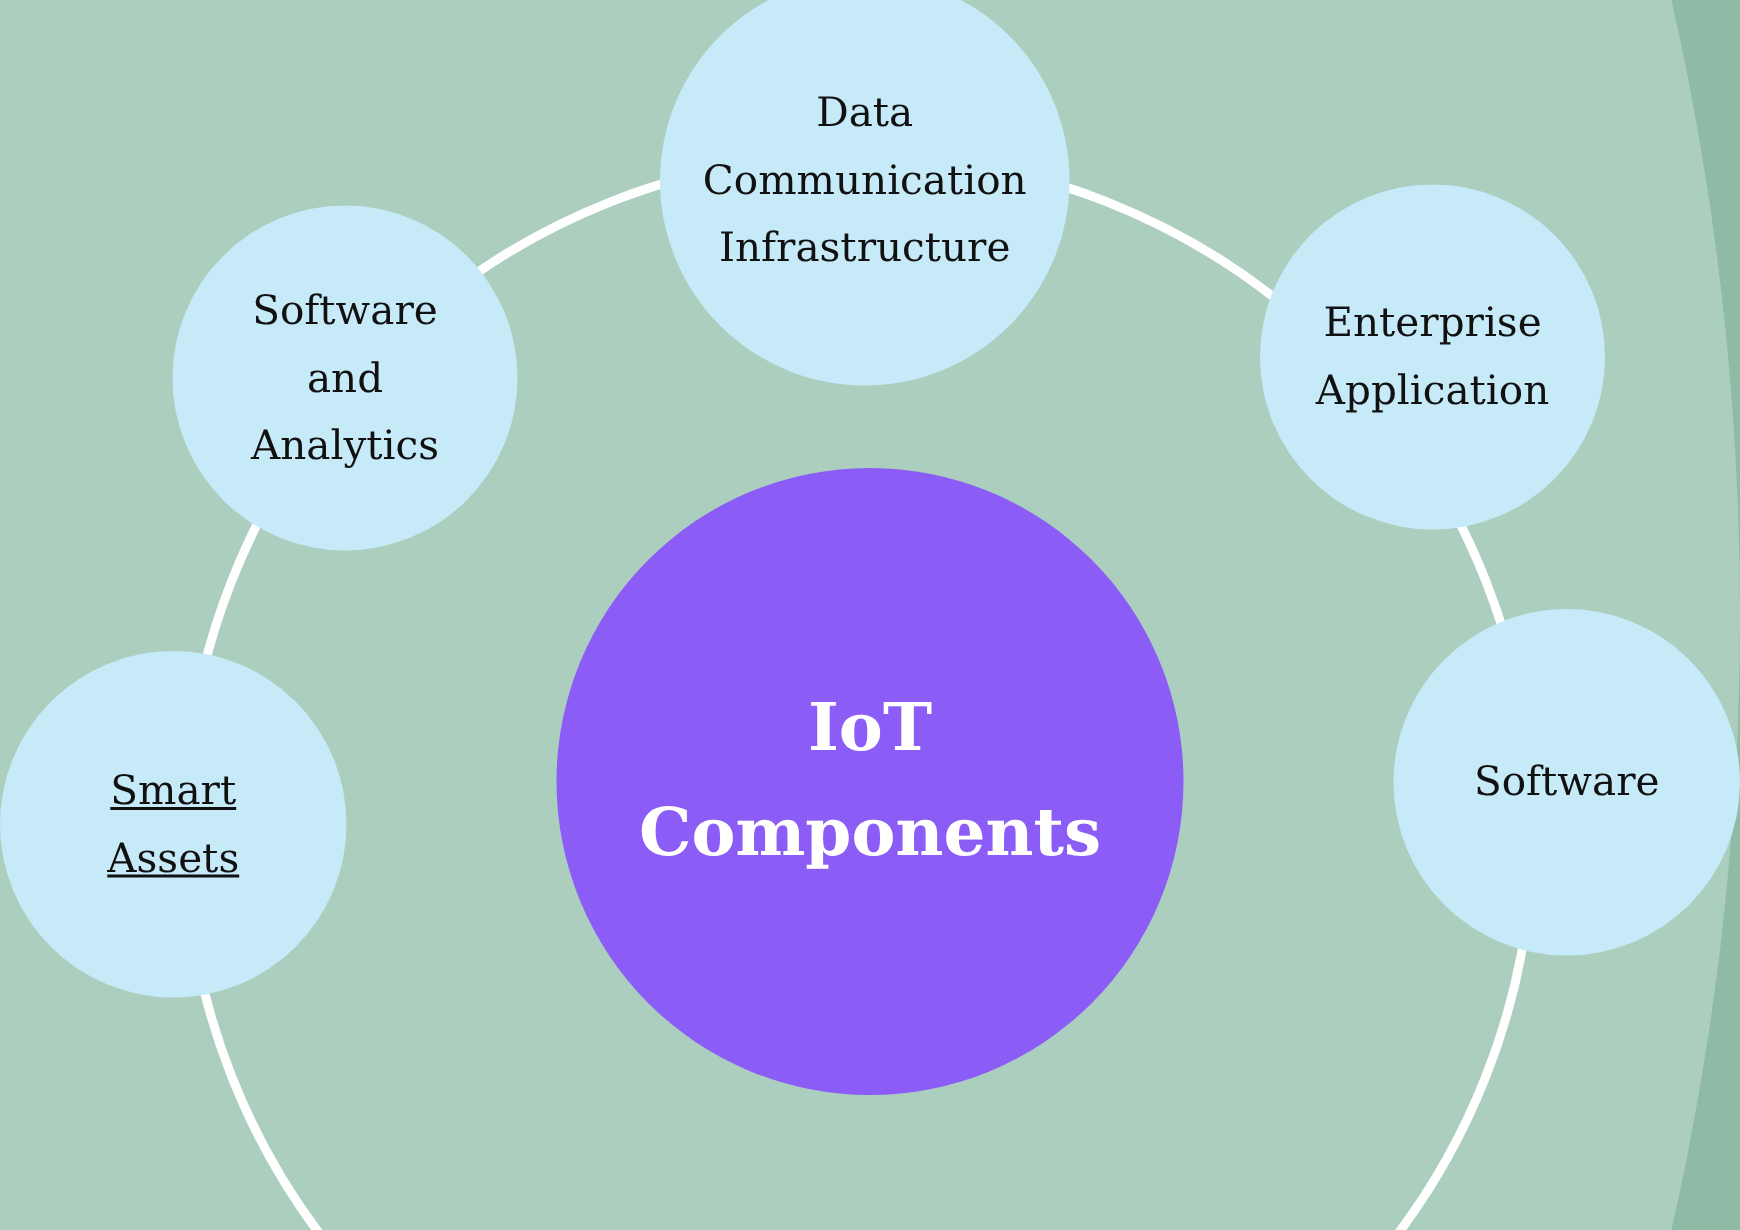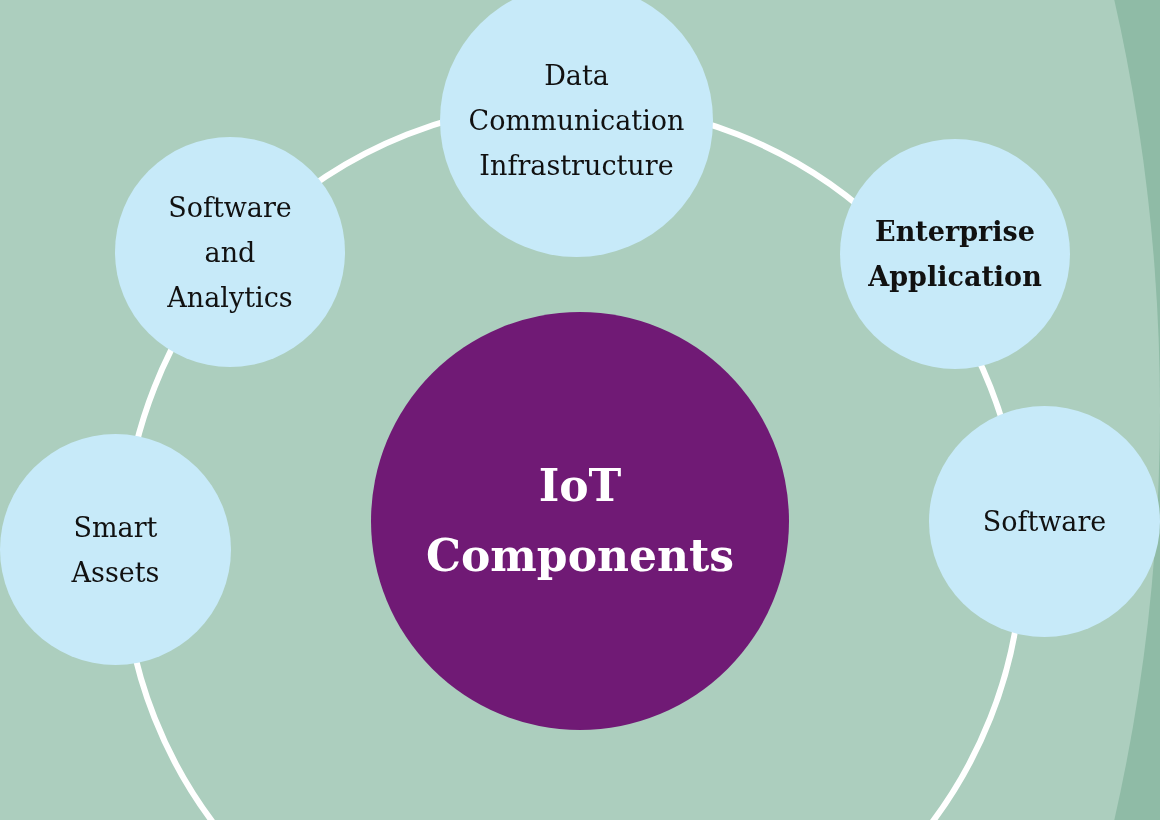--- a/index.html
+++ b/index.html
@@ -14,21 +14,21 @@
     box-shadow: 0 0 0 600px #8fbba6;
   }
   .ring {
     position: absolute; left: 120px; top: 100px;
     width: 905px; height: 905px; border-radius: 50%;
     border: 6px solid #ffffff; box-sizing: border-box;
   }
   .center {
     position: absolute; left: 371px; top: 312px;
     width: 418px; height: 418px; border-radius: 50%;
-    background: #701a75;
+    background: #8b5cf6;
     display: flex; align-items: center; justify-content: center;
     text-align: center; color: #ffffff;
     font-family: "DejaVu Serif", serif; font-weight: bold;
     font-size: 44px; line-height: 70px;
   }
   .sat {
     position: absolute; border-radius: 50%;
     background: #c7eaf9;
     display: flex; align-items: center; justify-content: center;
     text-align: center; color: #111111;
@@ -52,25 +52,25 @@
 Communication
 Infrastructure</span>
 </div>
 
 <div class="sat" style="left:115px; top:137px; width:230px; height:230px;">
   <span class="label">Software
 and
 Analytics</span>
 </div>
 
-<div class="sat" style="left:840px; top:139px; width:230px; height:230px;font-weight:bold;">
+<div class="sat" style="left:840px; top:123px; width:230px; height:230px;">
   <span class="label">Enterprise
 Application</span>
 </div>
 
-<div class="sat" style="left:0px; top:434px; width:231px; height:231px;">
+<div class="sat" style="left:0px; top:434px; width:231px; height:231px;text-decoration:underline;">
   <span class="label">Smart
 Assets</span>
 </div>
 
 <div class="sat" style="left:929px; top:406px; width:231px; height:231px;">
   <span class="label">Software</span>
 </div>
 
 </body></html>

